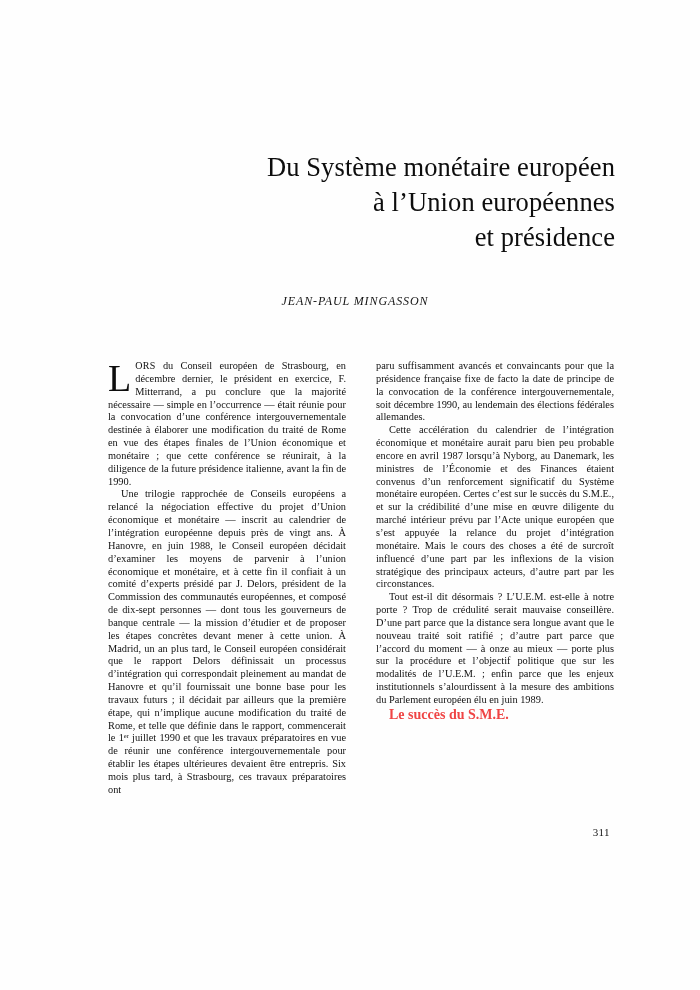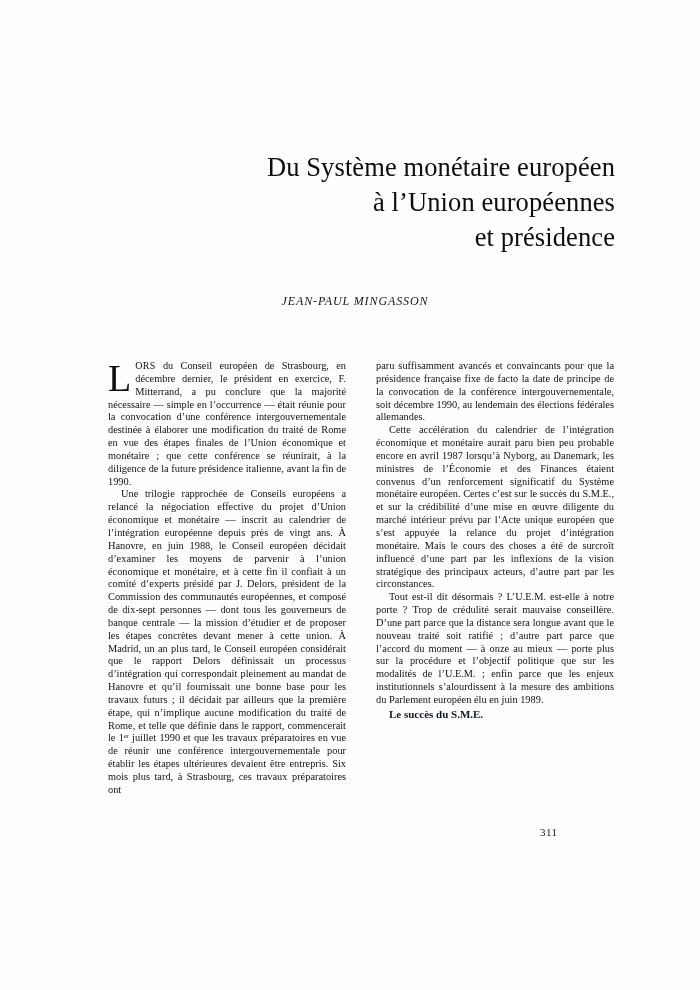--- a/index.html
+++ b/index.html
@@ -96,39 +96,39 @@
 
   sup.ord {
     font-size: 6.5px;
     vertical-align: 0.42em;
     line-height: 0;
   }
 
   
   .section-heading {
     font-weight: bold;
-    font-size: 11px;
+    font-size: 14px;
     line-height: 15px;
     margin: 14px 0 9px 0;
     text-indent: 0;
-    color: #0f172a;
+    color: #ef4444;
   }
 
   .small-body {
     font-size: 9.2px;
     line-height: 12px;
   }
 
   
   .folio {
     position: absolute;
     left: 540px;
     top: 826px;
     width: 70px;
-    text-align: left;
+    text-align: right;
     font-size: 11px;
     color: #141414;
     letter-spacing: 0.4px;
   }
 </style>
 </head>
 <body>
 
 <div class="page">
 

